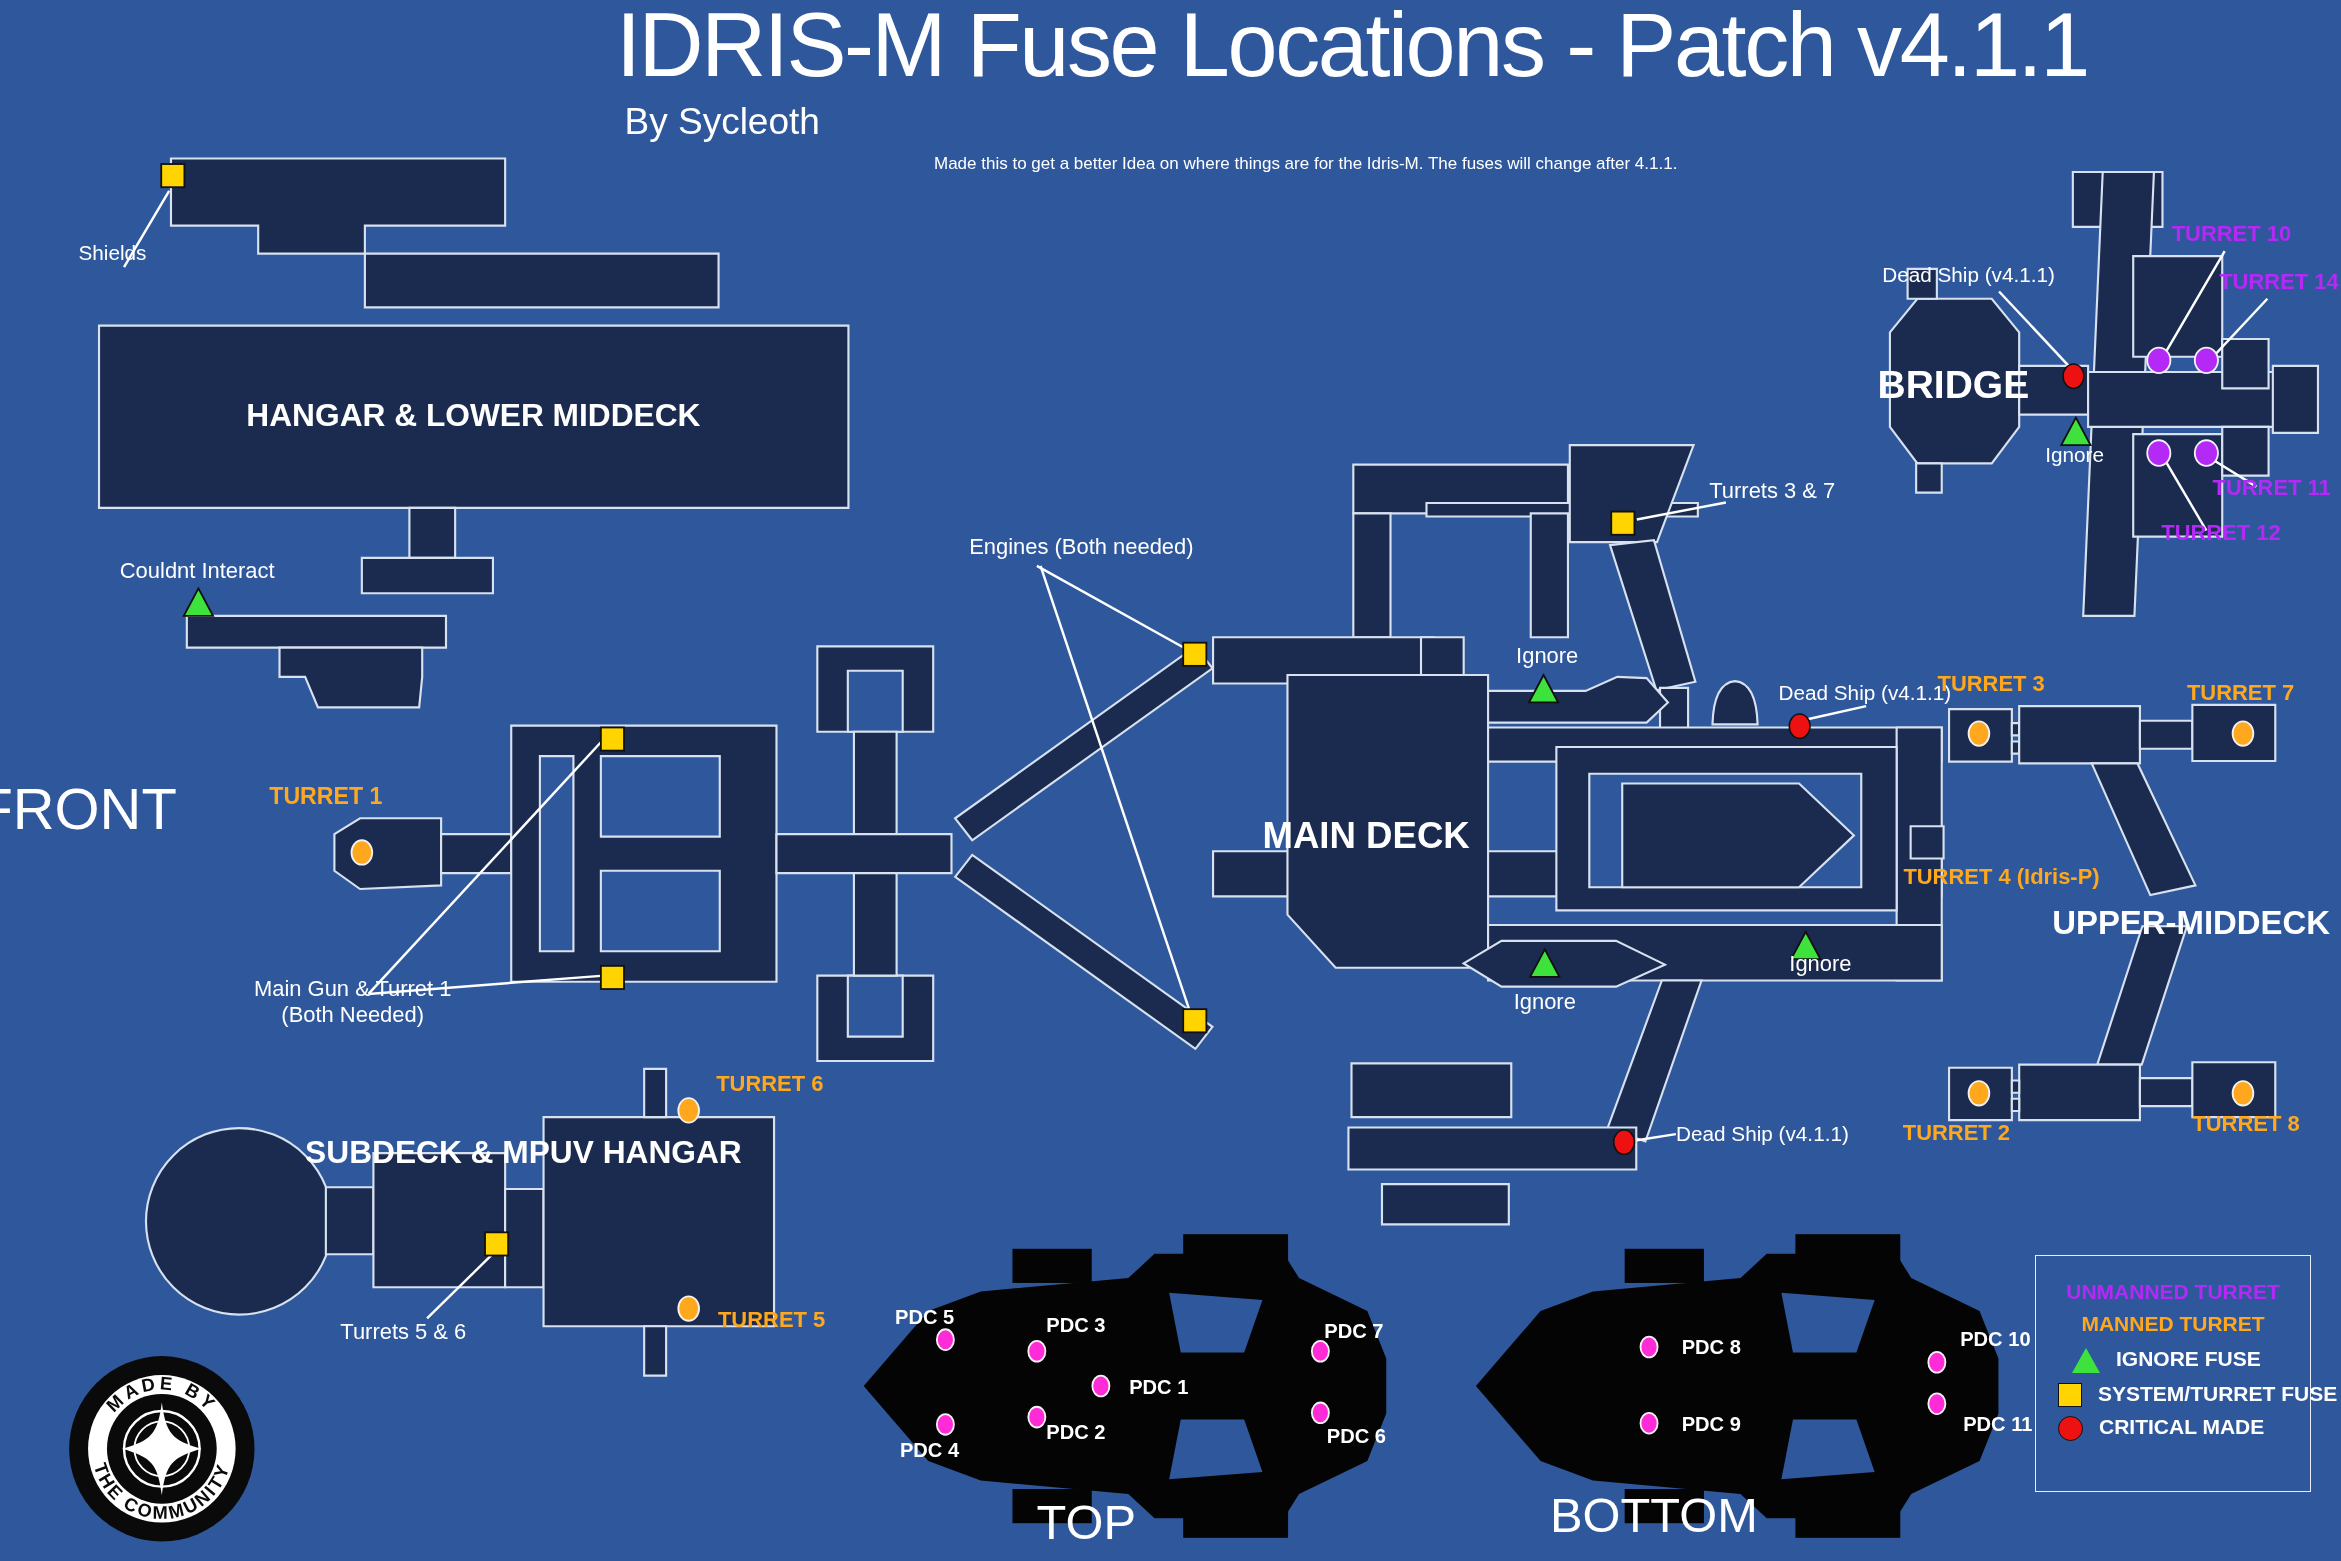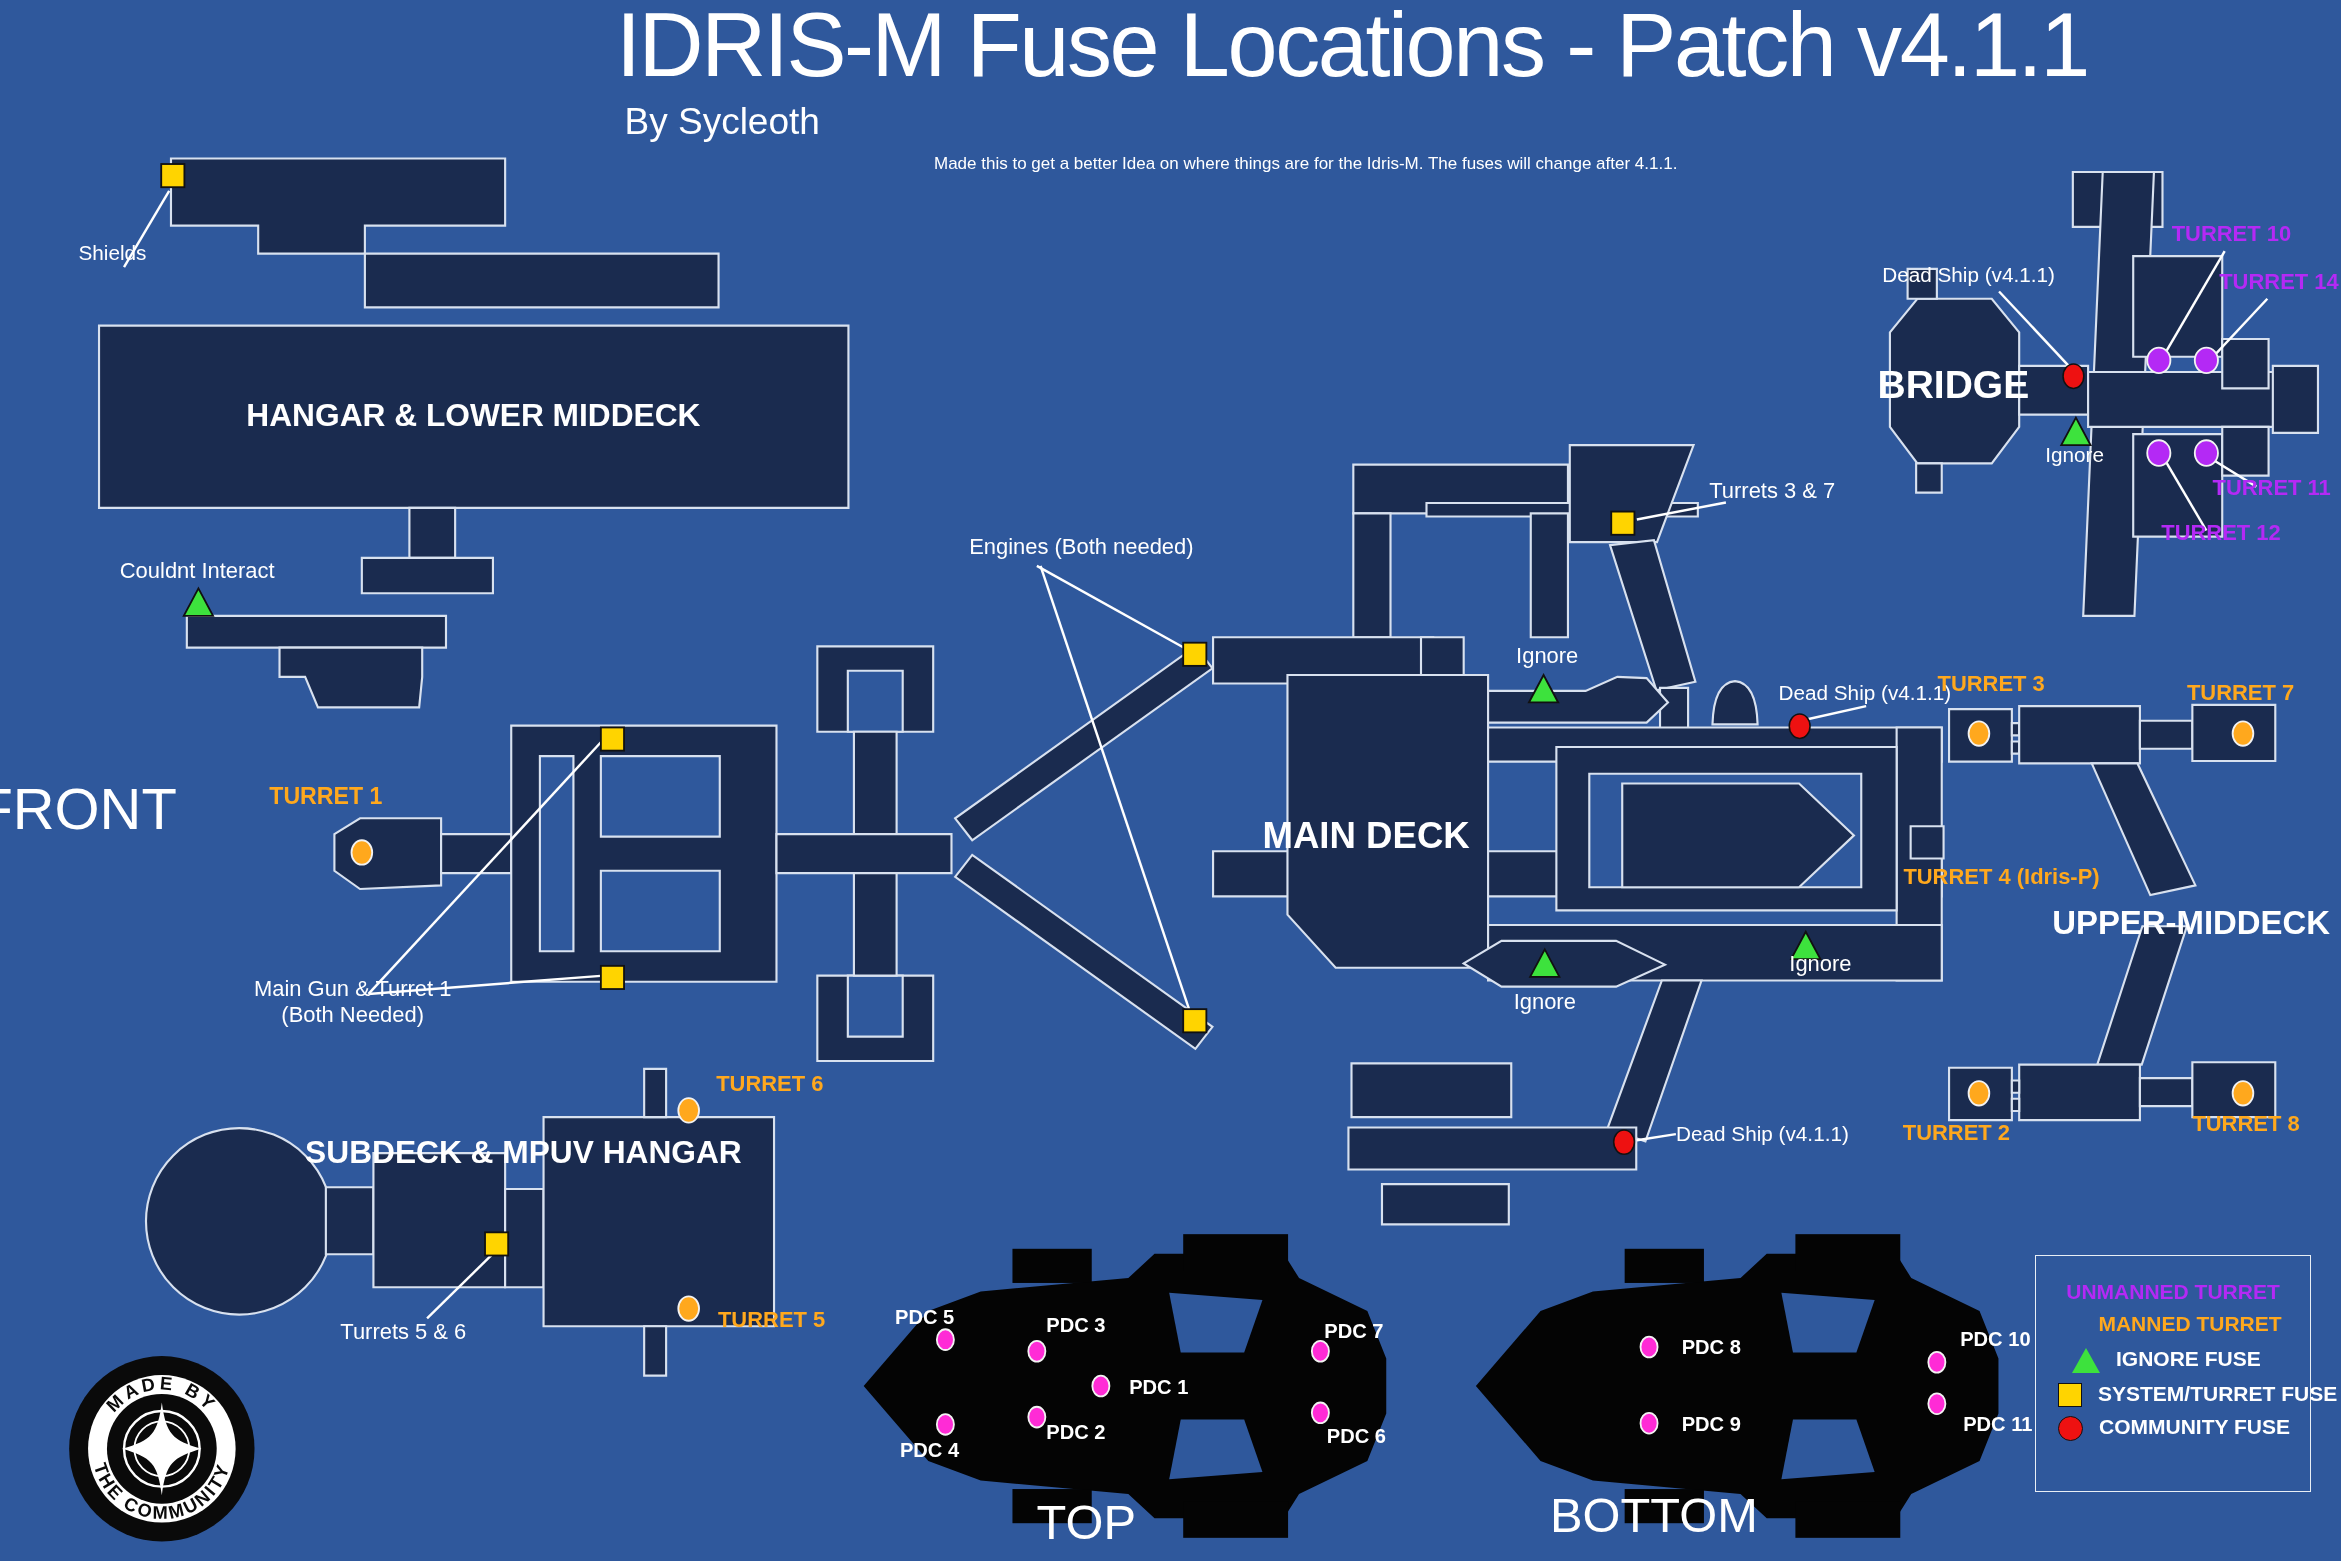--- a/index.html
+++ b/index.html
@@ -262,24 +262,24 @@
 <div id="title-block">
   <div id="page-title">IDRIS-M Fuse Locations - Patch v4.1.1</div>
   <div id="page-author">By Sycleoth</div>
 </div>
 <div id="page-desc">
   <div>Made this to get a better Idea on where things are for the Idris-M. The fuses will change after 4.1.1.</div>
 </div>
 
 <div id="legend-box">
   <div class="legend-row" style="top:24.4px;left:0;width:100%;text-align:center;color:#B429F5;">UNMANNED TURRET</div>
-  <div class="legend-row" style="top:56px;left:17px;width:100%;text-align:center;color:#FFA81D;">MANNED TURRET</div>
+  <div class="legend-row" style="top:56px;left:0;width:100%;text-align:center;color:#FFA81D;">MANNED TURRET</div>
   <div class="legend-row" style="top:91px;left:36px;color:#FFFFFF;">
     <span class="sw sw-triangle"></span><span>IGNORE FUSE</span>
   </div>
   <div class="legend-row" style="top:126px;left:22px;color:#FFFFFF;">
     <span class="sw sw-square"></span><span>SYSTEM/TURRET FUSE</span>
   </div>
   <div class="legend-row" style="top:159px;left:22px;color:#FFFFFF;">
-    <span class="sw sw-circle"></span><span>COMMUNITY FUSE</span>
+    <span class="sw sw-circle"></span><span>CRITICAL MADE</span>
   </div>
 </div>
 
 
 </body></html>

